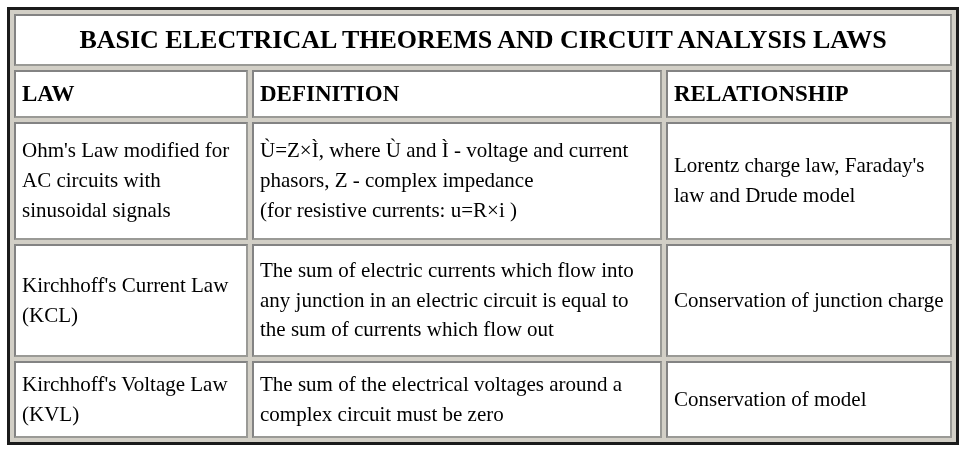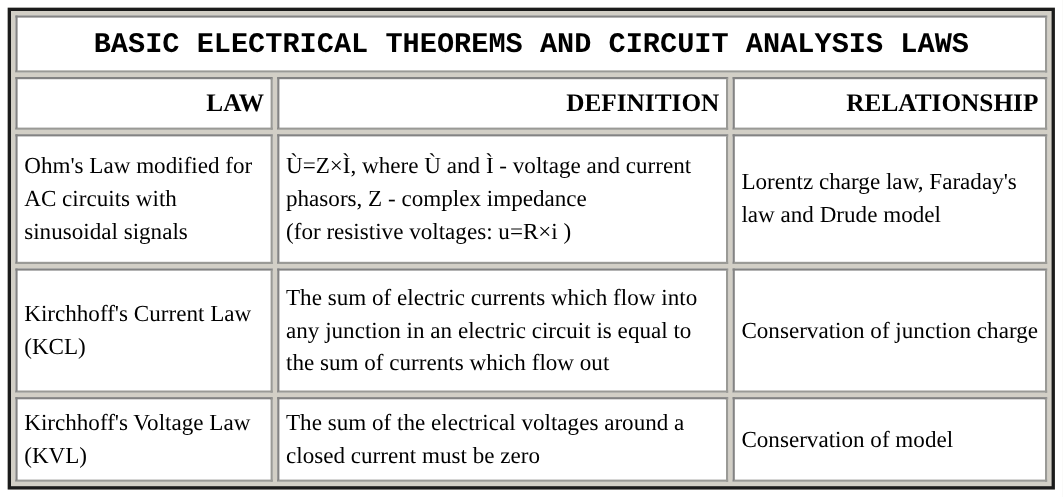--- a/index.html
+++ b/index.html
@@ -34,32 +34,32 @@
     background: #ffffff;
     border: 2px solid #838383;
     border-right-color: #9a9a96;
     border-bottom-color: #9a9a96;
     padding: 2px 6px;
     vertical-align: middle;
     overflow: hidden;
   }
   td.title-cell {
     background: #e0dfde;
-    font-family: Liberation Mono, monospace;
+    font-family: Liberation Serif, serif;
     font-weight: bold;
     font-size: 26px;
     letter-spacing: 0px;
     text-align: center;
     height: 38px;
   }
   th.col-header {
     font-family: "Liberation Serif", serif;
     font-weight: bold;
     font-size: 23px;
-    text-align: right;
+    text-align: left;
     height: 34px;
   }
   tr.data-row td {
     font-size: 21px;
     line-height: 1.42;
     text-align: left;
   }
   td.definition-cell {
     white-space: pre-line;
   }
@@ -85,28 +85,28 @@
         <td class="title-cell" colspan="3">BASIC ELECTRICAL THEOREMS AND CIRCUIT ANALYSIS LAWS</td>
       </tr>
       <tr>
         <th class="col-header">LAW</th>
         <th class="col-header">DEFINITION</th>
         <th class="col-header">RELATIONSHIP</th>
       </tr>
       <tr class="data-row row-1">
         <td class="law-cell">Ohm's Law modified for AC circuits with sinusoidal signals</td>
         <td class="definition-cell">Ù=Z×Ì, where Ù and Ì - voltage and current phasors, Z - complex impedance
-(for resistive voltages: u=R×i )</td>
+(for resistive currents: u=R×i )</td>
         <td class="relationship-cell">Lorentz charge law, Faraday's law and Drude model</td>
       </tr>
       <tr class="data-row row-2">
         <td class="law-cell">Kirchhoff's Current Law (KCL)</td>
         <td class="definition-cell">The sum of electric currents which flow into any junction in an electric circuit is equal to the sum of currents which flow out</td>
         <td class="relationship-cell">Conservation of junction charge</td>
       </tr>
       <tr class="data-row row-3">
         <td class="law-cell">Kirchhoff's Voltage Law (KVL)</td>
-        <td class="definition-cell">The sum of the electrical voltages around a closed current must be zero</td>
+        <td class="definition-cell">The sum of the electrical voltages around a complex circuit must be zero</td>
         <td class="relationship-cell">Conservation of model</td>
       </tr>
     </tbody>
   </table>
 </div>
 
 </body></html>

